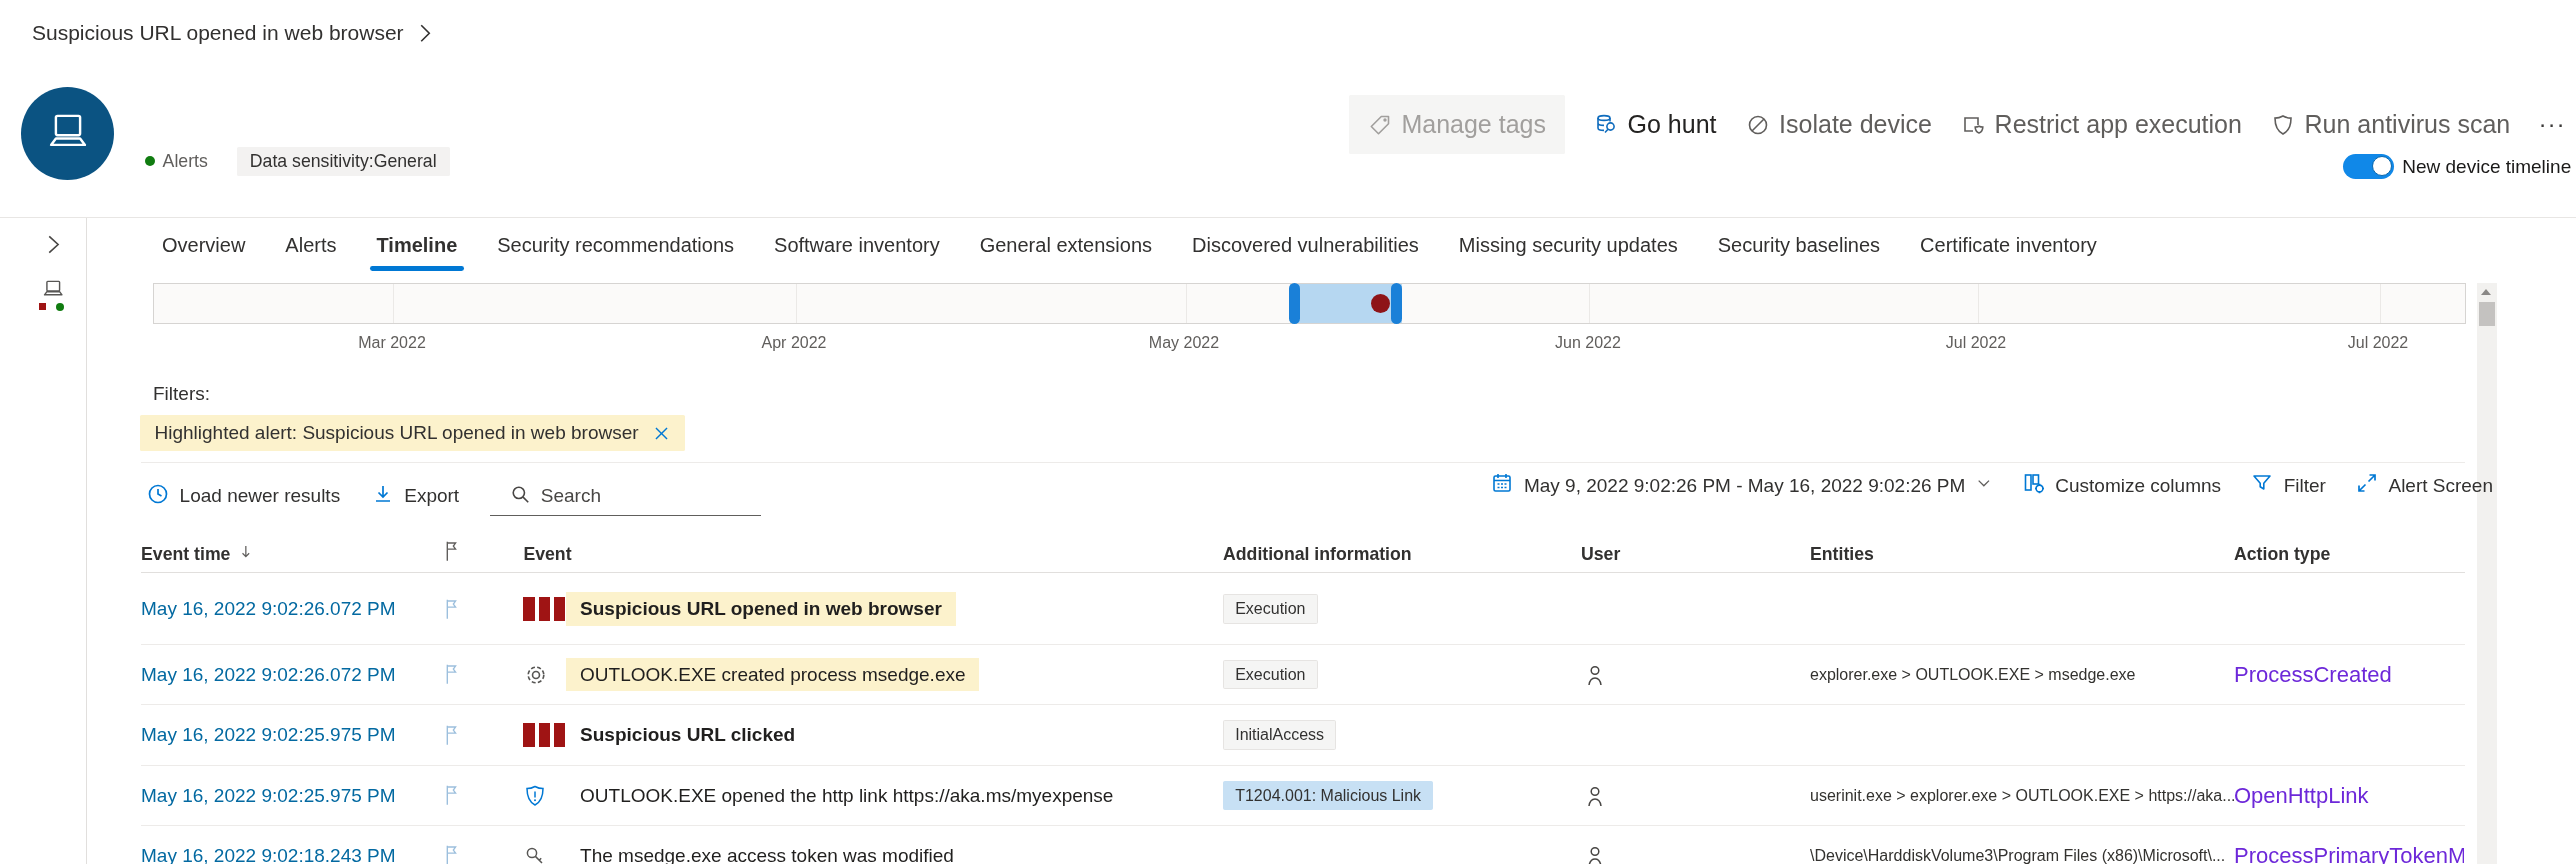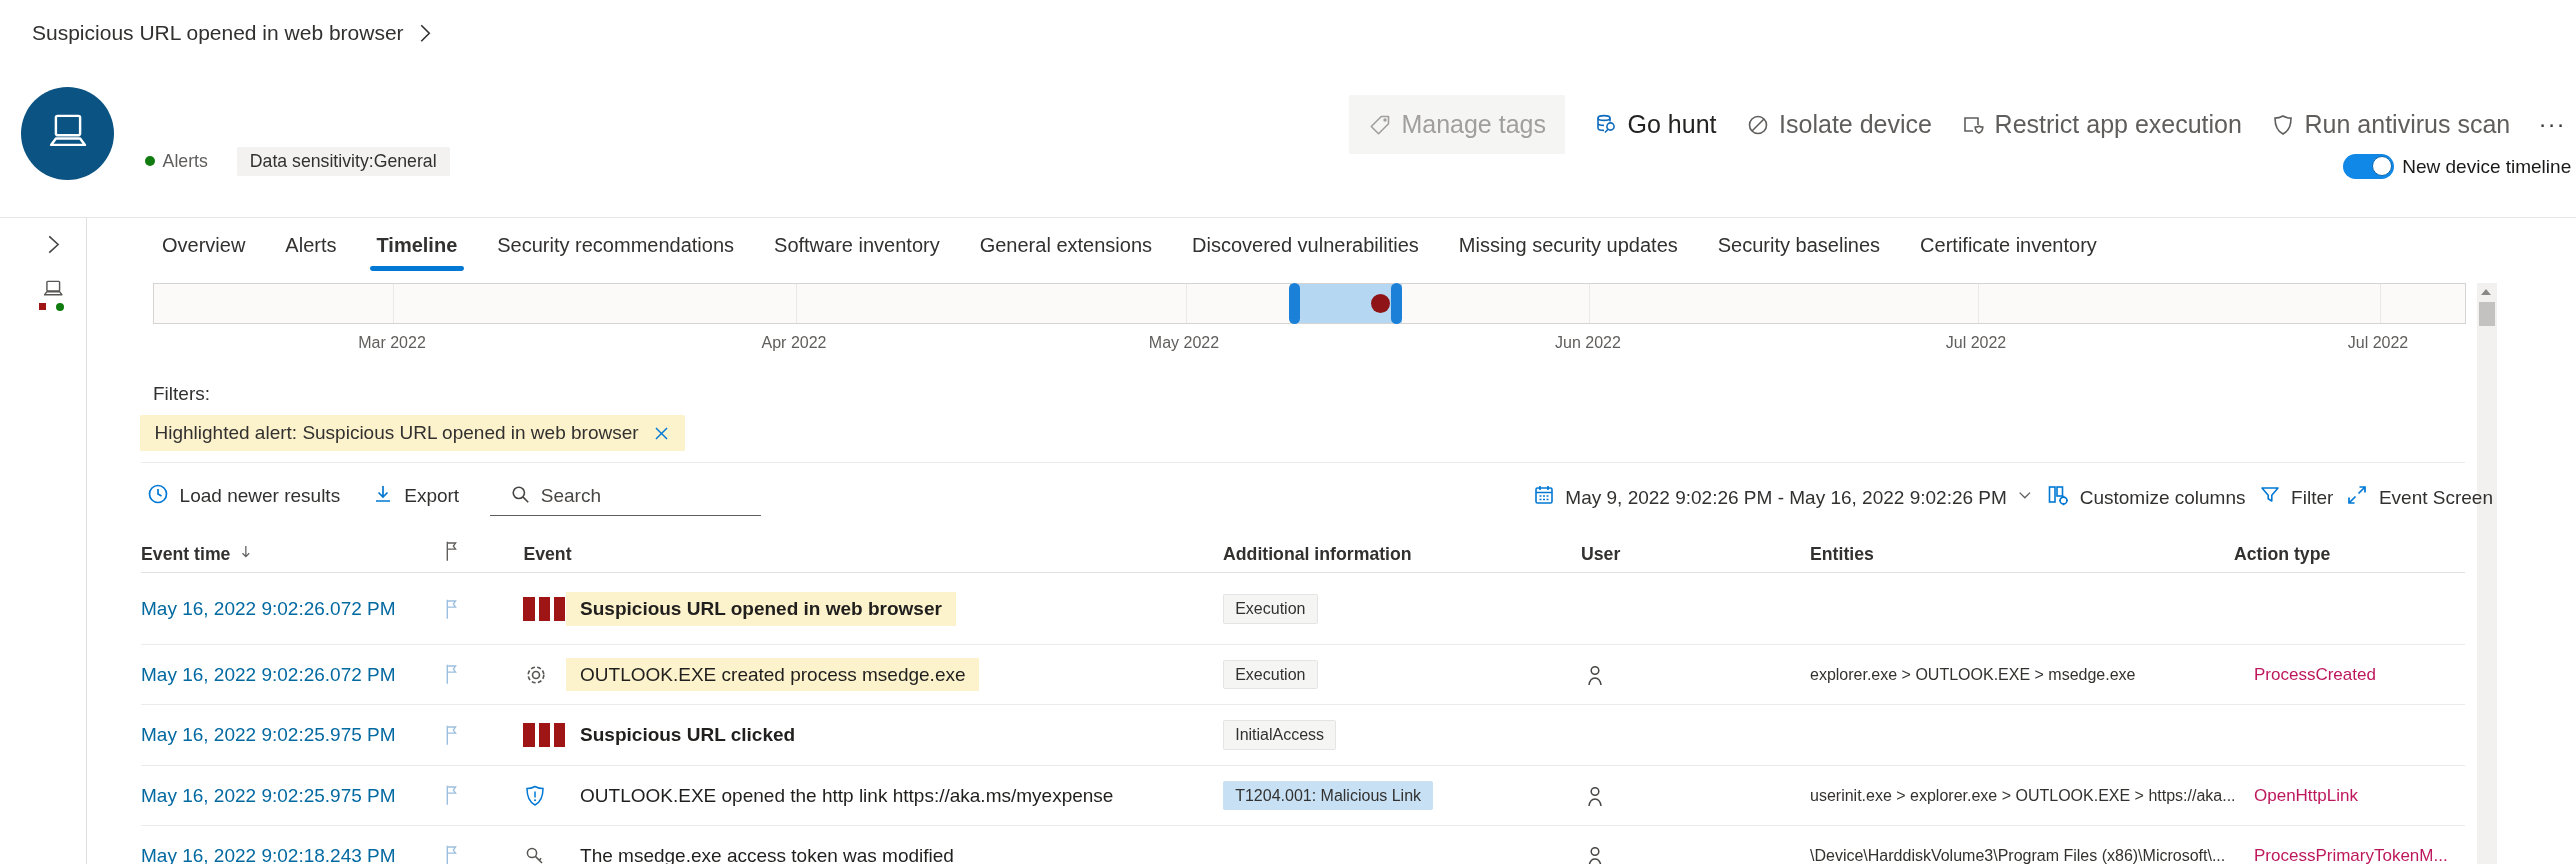--- a/index.html
+++ b/index.html
@@ -68,21 +68,21 @@
   .chip .bold { font-weight:700; }
   .chip-x { cursor:pointer; display:flex; }
   .divider2 { position:absolute; left:141px; top:462px; width:2324px; height:0.8px; background:#edebe9; }
 
   
   .toolbar-left { position:absolute; left:146px; top:475px; height:42px; display:flex; align-items:center; gap:30.5px; }
   .tbtn { display:flex; align-items:center; gap:9.6px; font-size:19px; color:#323130; cursor:pointer; white-space:nowrap; }
   .search-box { width:271px; height:39px; border-bottom:1.6px solid #605e5c; display:flex; align-items:center; gap:9.6px; padding-left:19px; }
   .search-box input { border:none; outline:none; background:transparent; font-size:19px; font-family:inherit; color:#323130; width:193px; }
   .search-box input::placeholder { color:#484644; }
-  .toolbar-right { position:absolute; right:83px; top:483px; height:42px; display:flex; align-items:flex-start; gap:12px; }
+  .toolbar-right { position:absolute; right:83px; top:458px; height:42px; display:flex; align-items:flex-end; gap:29px; }
   .date-group { display:flex; align-items:center; gap:9.6px; font-size:19px; color:#323130; cursor:pointer; white-space:nowrap; }
 
   
   .grid { position:absolute; left:141px; width:2324px; display:grid; grid-template-columns:301px 71px 697px 371px 229px 424px 230px; }
   .cell { display:flex; align-items:center; overflow:hidden; }
   .thead { top:536px; height:37px; border-bottom:0.8px solid #e1dfdd; font-size:17.7px; font-weight:700; color:#323130; }
   .thead .cell { gap:6.4px; }
   .trow { border-bottom:0.8px solid #edebe9; }
   .r1{top:574px;height:71px} .r2{top:645px;height:60px} .r3{top:705px;height:61px} .r4{top:766px;height:60px} .r5{top:826px;height:60px}
   .time-cell { font-size:19px; color:#0369a1; white-space:nowrap; }
@@ -91,21 +91,21 @@
   .sevbars { gap:4px; }
   .sevbars i { display:block; width:11.2px; height:24px; background:#9f1414; }
   .evtitle { font-size:19px; color:#201f1e; white-space:nowrap; padding:5.6px 13.7px; }
   .evtitle.hl { background:#fcf2cc; }
   .evtitle.bold { font-weight:700; }
   .addinfo-cell { padding-left:13px; }
   .badge { font-size:16px; color:#323130; background:#f5f5f4; border:0.8px solid #e6e4e2; border-radius:1.6px; padding:4.8px 11.2px; white-space:nowrap; }
   .badge.blue { background:#c7e0f4; border-color:#c7e0f4; }
   .user-cell { padding-left:1.6px; }
   .ent-cell { font-size:16px; color:#33322f; white-space:nowrap; }
-  .action-cell { font-size:17px; color:#be185d; white-space:nowrap;margin-left:20px; }
+  .action-cell { font-size:22px; color:#6d28d9; white-space:nowrap; }
 </style>
 </head>
 <body>
 
 <div id="page">
 
   <div class="breadcrumb">
     <span>Suspicious URL opened in web browser</span>
     <span class="bc-chev">
       <svg width="14.5" height="22.5" viewBox="0 0 18 28">
@@ -318,21 +318,21 @@
           </svg>
       </span>
       <span>Filter</span>
     </div>
     <div class="tbtn">
       <span>
         <svg width="24" height="24" viewBox="0 0 24 24" fill="none" stroke="#0078d4" stroke-width="1.7">
             <path d="M14.5 4H20v5.5M20 4l-6.5 6.5M9.5 20H4v-5.5M4 20l6.5-6.5"></path>
           </svg>
       </span>
-      <span>Event Screen</span>
+      <span>Alert Screen</span>
     </div>
   </div>
 
   <div class="grid thead">
     <div class="cell">
       <span>Event time</span>
       <span>
         <svg width="17.7" height="17.7" viewBox="0 0 24 24" fill="none" stroke="#605e5c" stroke-width="1.7">
             <path d="M12 4v14M7.5 14 12 18.5 16.5 14"></path>
           </svg>

